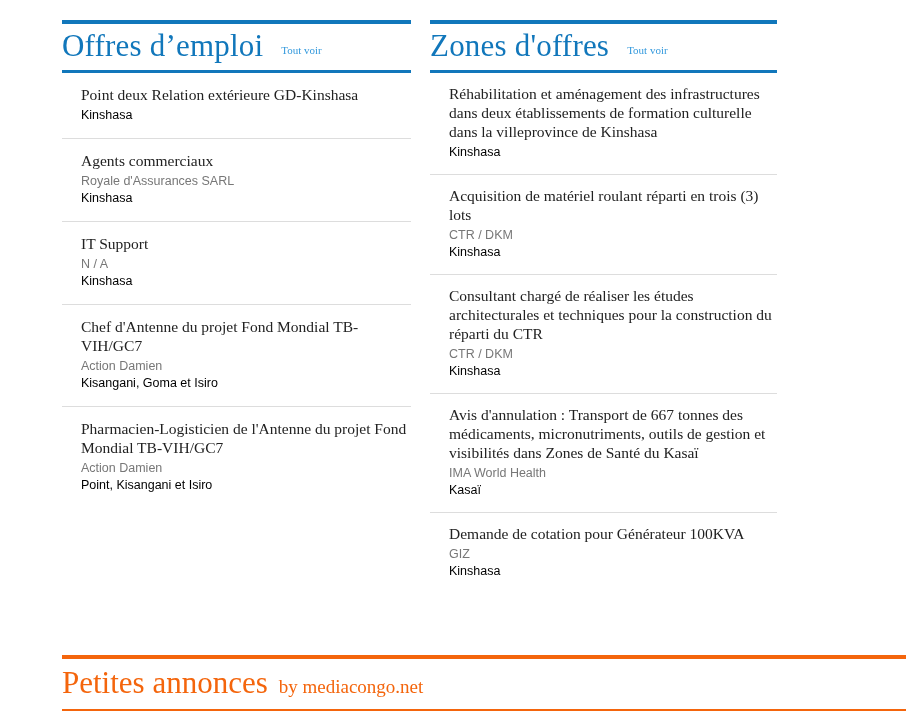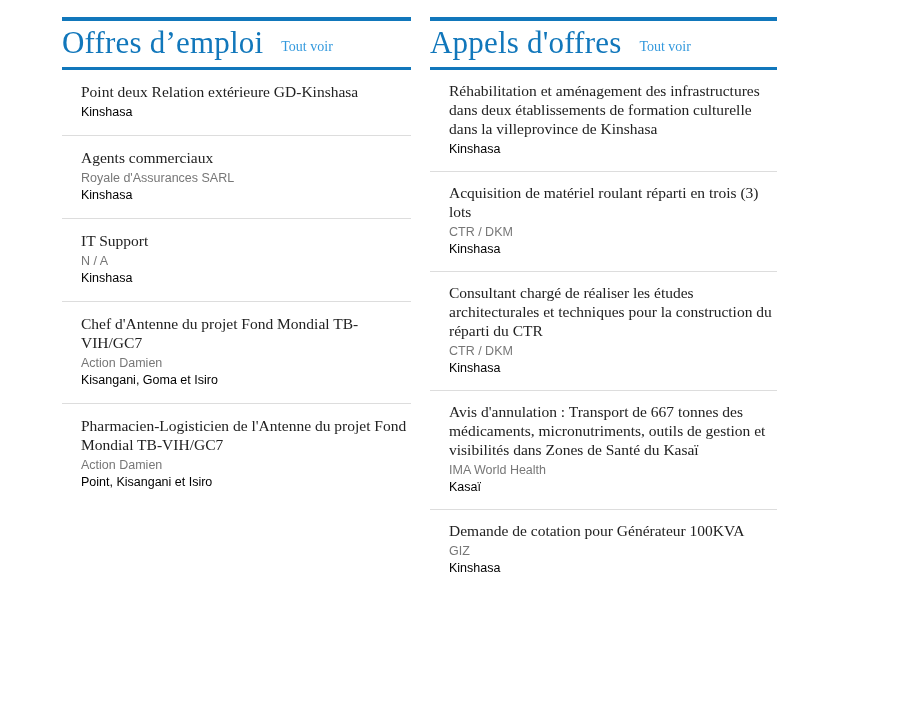--- a/index.html
+++ b/index.html
@@ -16,26 +16,26 @@
 
   .page {
     position: relative;
     width: 906px;
     height: 727px;
   }
 
   
   .columns {
     position: absolute;
-    top: 10px;
+    top: 0;
     left: 0;
     width: 906px;
     display: flex;
     gap: 19px;
-    padding-top: 7px;
+    padding-top: 20px;
     box-sizing: border-box;
   }
 
   .col {
     box-sizing: border-box;
   }
   .col-left {
     margin-left: 62px;
     width: 349px;
   }
@@ -56,21 +56,21 @@
     font-family: "Liberation Serif", serif;
     font-size: 31px;
     line-height: 36px;
     color: #1177bb;
     font-weight: normal;
     margin: 0;
     letter-spacing: 0.2px;
   }
   .see-all {
     font-family: "Liberation Serif", serif;
-    font-size: 14px;
+    font-size: 11px;
     color: #3399dd;
     margin-left: 18px;
     text-decoration: none;
     position: relative;
     top: -2px;
   }
 
   
   .item-list {
     list-style: none;
@@ -182,21 +182,21 @@
         <li class="item">
           <a class="item-title" href="#">Pharmacien-Logisticien de l'Antenne du projet Fond Mondial TB-VIH/GC7</a>
           <span class="item-org">Action Damien</span>
           <span class="item-loc">Point, Kisangani et Isiro</span>
         </li>
       </ul>
     </div>
 
     <div class="col col-right">
       <div class="section-head">
-        <h2 class="section-title">Appels d'offres</h2>
+        <h2 class="section-title">Zones d'offres</h2>
         <a class="see-all" href="#">Tout voir</a>
       </div>
       <ul class="item-list">
         <li class="item">
           <a class="item-title" href="#">Réhabilitation et aménagement des infrastructures dans deux établissements de formation culturelle dans la villeprovince de Kinshasa</a>
           <span class="item-loc">Kinshasa</span>
         </li>
         <li class="item">
           <a class="item-title" href="#">Acquisition de matériel roulant réparti en trois (3) lots</a>
           <span class="item-org">CTR / DKM</span>
@@ -215,14 +215,18 @@
         <li class="item">
           <a class="item-title" href="#">Demande de cotation pour Générateur 100KVA</a>
           <span class="item-org">GIZ</span>
           <span class="item-loc">Kinshasa</span>
         </li>
       </ul>
     </div>
 
   </div>
 
+  <div class="classified">
+    <h2 class="classified-title">Petites annonces</h2>
+    <span class="classified-by">by mediacongo.net</span>
+  </div>
 
 </div>
 
 </body></html>

